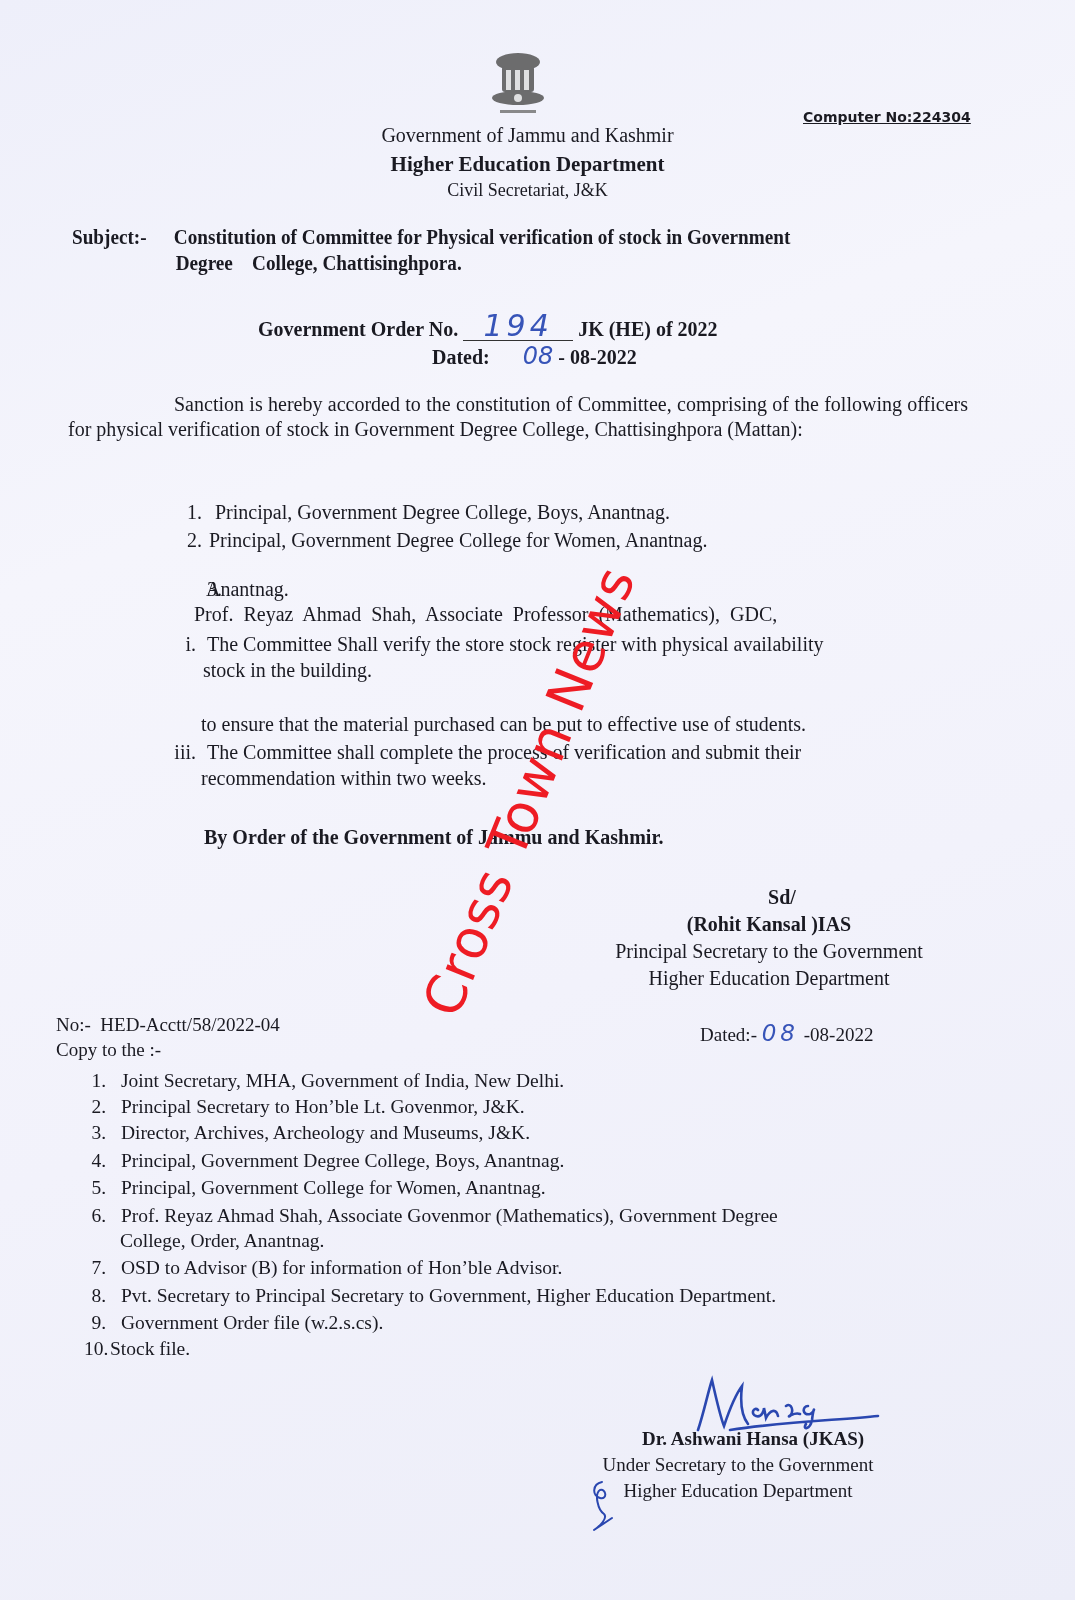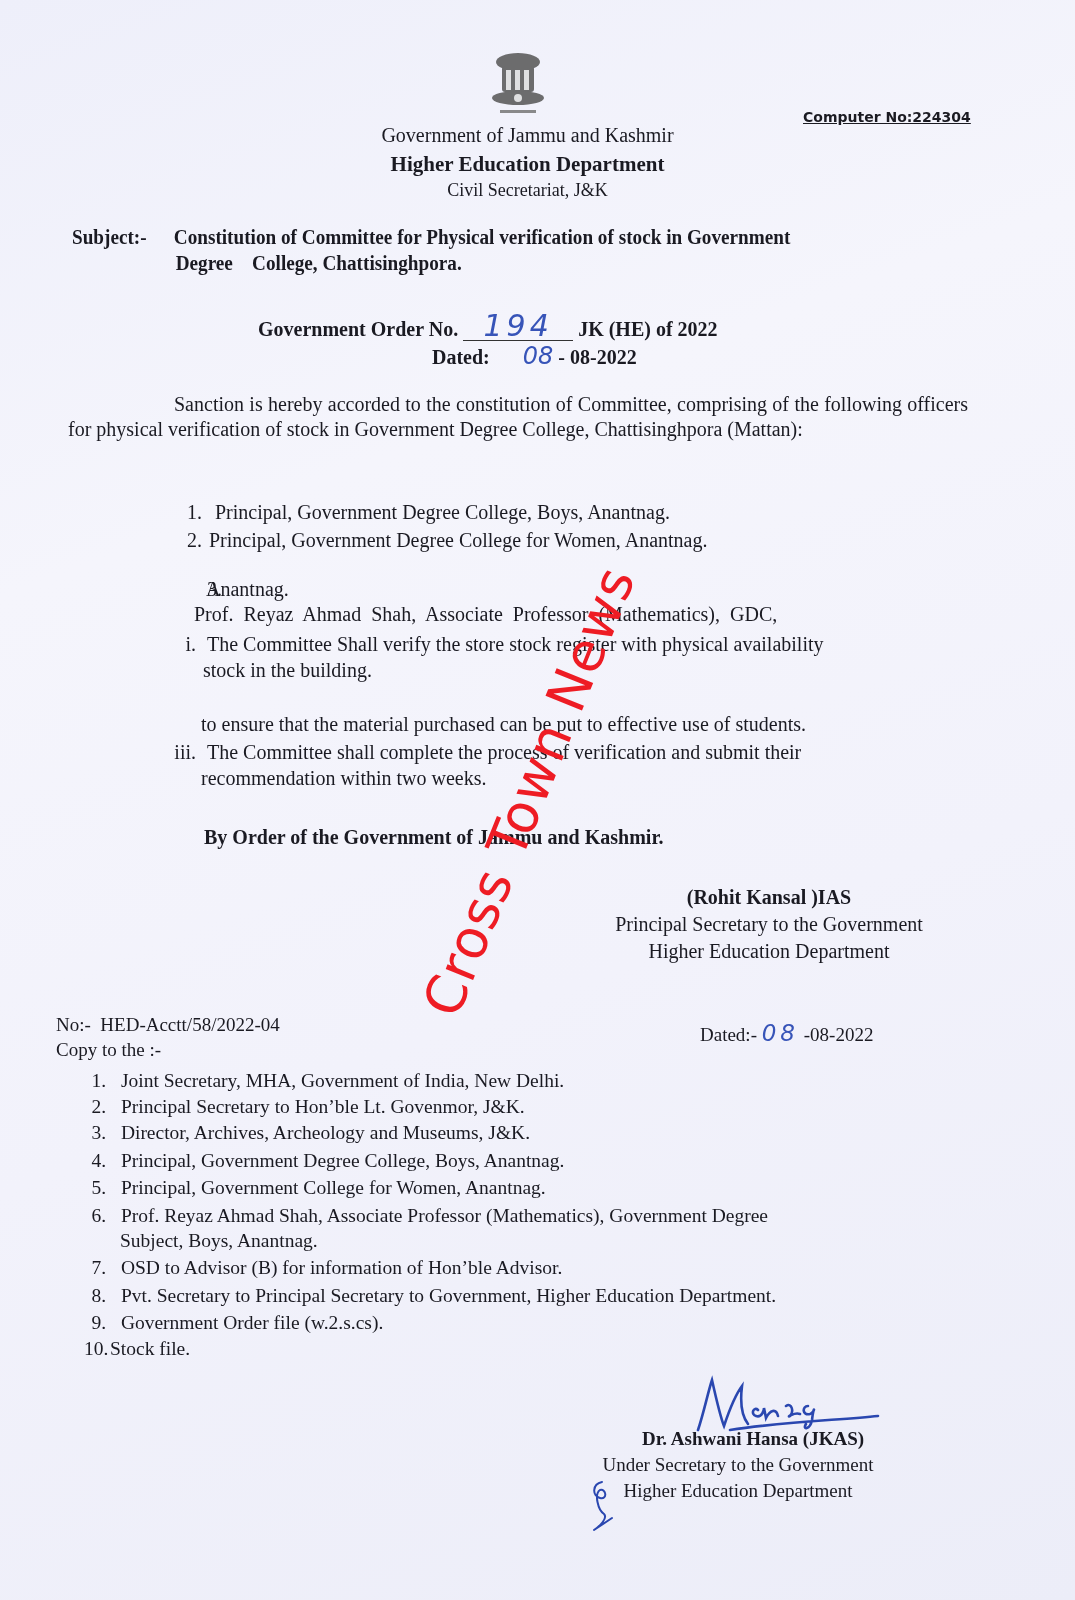--- a/index.html
+++ b/index.html
@@ -106,40 +106,41 @@
   <div class="li" style="left:201px; top:712px;">to ensure that the material purchased can be put to effective use of students.</div>
   <div class="li" style="left:201px; top:766px;">recommendation within two weeks.</div>
   <div class="li" style="left:160px; top:740px;">
     <span class="num" style="width:36px;">iii.</span>
     <span style="margin-left:6px;">The Committee shall complete the process of verification and submit their</span>
   </div>
 
   <div class="byorder">By Order of the Government of Jammu and Kashmir.</div>
 
   <div class="sig1">
+    <div class="bold" style="padding-left:26px;">Sd/</div>
     <div class="bold">(Rohit Kansal )IAS</div>
     <div>Principal Secretary to the Government</div>
     <div>Higher Education Department</div>
   </div>
 
   <div class="refno" style="white-space:pre;">No:-  HED-Acctt/58/2022-04</div>
   <div class="dated2">
     <span>Dated:-</span>
     <span class="hand" style="font-size:23px; letter-spacing:4px;">08</span>
     <span>-08-2022</span>
   </div>
   <div class="copyto">Copy to the :-</div>
 
   <div class="copy-item" style="left:84px; top:1068px;"><span class="num" style="width:22px;">1.</span> <span style="margin-left:10px;">Joint Secretary, MHA, Government of India, New Delhi.</span></div>
   <div class="copy-item" style="left:84px; top:1094px;"><span class="num" style="width:22px;">2.</span> <span style="margin-left:10px;">Principal Secretary to Hon’ble Lt. Govenmor, J&amp;K.</span></div>
   <div class="copy-item" style="left:84px; top:1120px;"><span class="num" style="width:22px;">3.</span> <span style="margin-left:10px;">Director, Archives, Archeology and Museums, J&amp;K.</span></div>
   <div class="copy-item" style="left:84px; top:1148px;"><span class="num" style="width:22px;">4.</span> <span style="margin-left:10px;">Principal, Government Degree College, Boys, Anantnag.</span></div>
   <div class="copy-item" style="left:84px; top:1175px;"><span class="num" style="width:22px;">5.</span> <span style="margin-left:10px;">Principal, Government College for Women, Anantnag.</span></div>
-  <div class="copy-item" style="left:84px; top:1203px;"><span class="num" style="width:22px;">6.</span> <span style="margin-left:10px;">Prof. Reyaz Ahmad Shah, Associate Professor (Mathematics), Government Degree</span></div>
-  <div class="copy-item" style="left:120px; top:1228px;">Subject, Boys, Anantnag.</div>
+  <div class="copy-item" style="left:84px; top:1203px;"><span class="num" style="width:22px;">6.</span> <span style="margin-left:10px;">Prof. Reyaz Ahmad Shah, Associate Govenmor (Mathematics), Government Degree</span></div>
+  <div class="copy-item" style="left:120px; top:1228px;">College, Order, Anantnag.</div>
   <div class="copy-item" style="left:84px; top:1255px;"><span class="num" style="width:22px;">7.</span> <span style="margin-left:10px;">OSD to Advisor (B) for information of Hon’ble Advisor.</span></div>
   <div class="copy-item" style="left:84px; top:1283px;"><span class="num" style="width:22px;">8.</span> <span style="margin-left:10px;">Pvt. Secretary to Principal Secretary to Government, Higher Education Department.</span></div>
   <div class="copy-item" style="left:84px; top:1310px;"><span class="num" style="width:22px;">9.</span> <span style="margin-left:10px;">Government Order file (w.2.s.cs).</span></div>
   <div class="copy-item" style="left:84px; top:1336px;"><span class="num" style="width:22px;">10.</span><span style="margin-left:4px;">Stock file.</span></div>
 
   <svg class="signature" viewBox="0 0 200 70">
     <path d="M8 58 C 14 40, 18 20, 22 8 C 26 26, 30 44, 34 54 C 40 36, 46 22, 52 14 C 50 30, 52 44, 58 52 M 68 38 C 64 34, 60 42, 66 44 C 72 46, 74 38, 74 36 L 76 46 C 80 38, 86 36, 88 44 M 96 34 C 102 30, 104 40, 100 44 C 96 46, 104 40, 110 42 M 118 34 C 112 34, 112 44, 120 42 C 126 40, 124 30, 122 48 C 120 58, 112 58, 116 52 M 40 58 C 90 50, 150 48, 188 44" stroke="#2a47b0" stroke-width="2.6" fill="none" stroke-linecap="round"></path>
   </svg>
   <svg class="initial" viewBox="0 0 40 55">
     <path d="M20 4 C 10 6, 10 18, 18 20 C 26 22, 24 10, 18 12 C 12 16, 16 32, 22 36 C 26 40, 18 48, 12 52 M 12 52 L 30 40" stroke="#2a47b0" stroke-width="2" fill="none" stroke-linecap="round"></path>

